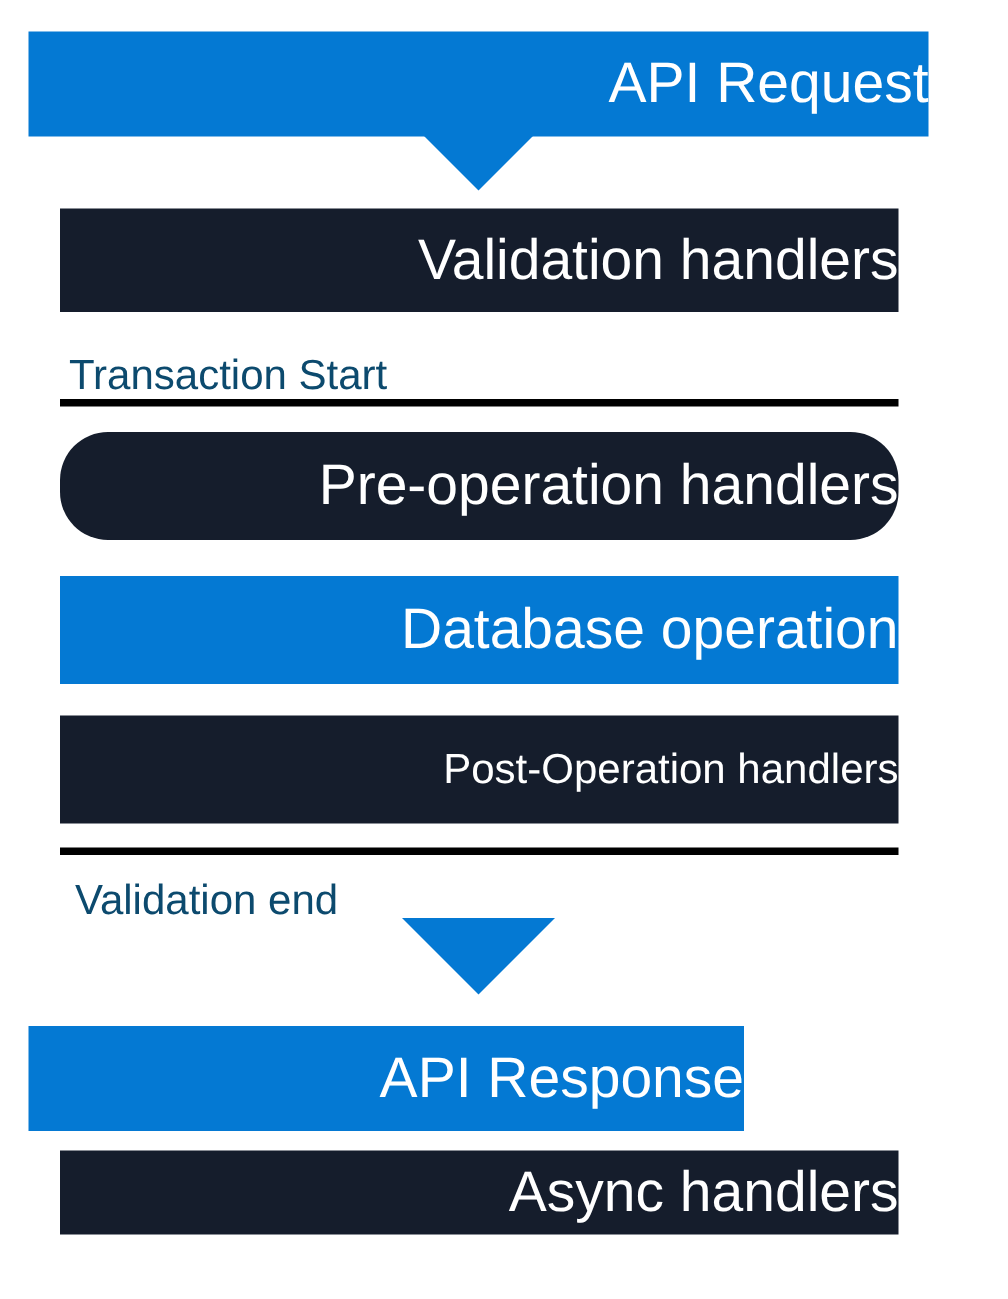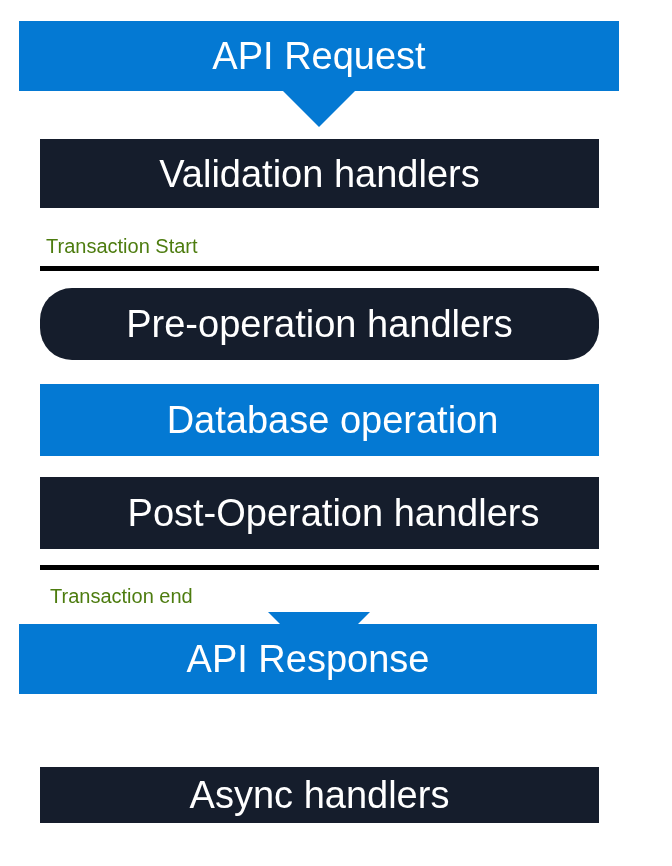--- a/index.html
+++ b/index.html
@@ -15,21 +15,21 @@
     position: relative;
     width: 672px;
     height: 866px;
     background: #ffffff;
     overflow: hidden;
   }
   .node {
     position: absolute;
     display: flex;
     align-items: center;
-    justify-content: center;
+    justify-content: flex-end;
     box-sizing: border-box;
     line-height: 1;
     white-space: nowrap;
   }
   .node-label {
     display: block;
     color: #ffffff;
     font-weight: 400;
     letter-spacing: 0px;
   }
@@ -53,24 +53,24 @@
   #node-pre-operation-handlers .node-label { font-size: 38px; }
 
   #node-database-operation {
     left: 40px;  top: 384px; width: 559px; height: 72px;
   }
   #node-database-operation .node-label { font-size: 38px; margin-left: 26px; }
 
   #node-post-operation-handlers {
     left: 40px;  top: 477px; width: 559px; height: 72px;
   }
-  #node-post-operation-handlers .node-label { font-size: 38px; margin-left: 28px; }
+  #node-post-operation-handlers .node-label { font-size: 28px; margin-left: 28px; }
 
   #node-api-response {
-    left: 19px;  top: 624px; width: 578px; height: 70px;
+    left: 19px;  top: 684px; width: 477px; height: 70px;
   }
   #node-api-response .node-label { font-size: 38px; }
 
   #node-async-handlers {
     left: 40px;  top: 767px; width: 559px; height: 56px;
   }
   #node-async-handlers .node-label { font-size: 38px; }
 
   
   .arrow-down {
@@ -98,22 +98,22 @@
     width: 559px;
     height: 5px;
     background: #000000;
   }
   #rule-transaction-start { top: 266px; }
   #rule-transaction-end   { top: 565px; }
 
   
   .boundary-caption {
     position: absolute;
-    color: #4d7c0f;
-    font-size: 20px;
+    color: #0c4a6e;
+    font-size: 28px;
     line-height: 1;
     white-space: nowrap;
   }
   #caption-transaction-start { left: 46px; top: 236px; }
   #caption-transaction-end   { left: 50px; top: 586px; }
 </style>
 </head>
 <body>
 
 <div id="canvas">
@@ -137,21 +137,21 @@
 
   <div class="node blue" id="node-database-operation">
     <span class="node-label">Database operation</span>
   </div>
 
   <div class="node dark" id="node-post-operation-handlers">
     <span class="node-label">Post-Operation handlers</span>
   </div>
 
   <div class="boundary-rule" id="rule-transaction-end"></div>
-  <div class="boundary-caption" id="caption-transaction-end">Transaction end</div>
+  <div class="boundary-caption" id="caption-transaction-end">Validation end</div>
 
   <div class="arrow-down" id="arrow-transaction-end-to-response"></div>
 
   <div class="node blue" id="node-api-response">
     <span class="node-label">API Response</span>
   </div>
 
   <div class="node dark" id="node-async-handlers">
     <span class="node-label">Async handlers</span>
   </div>

